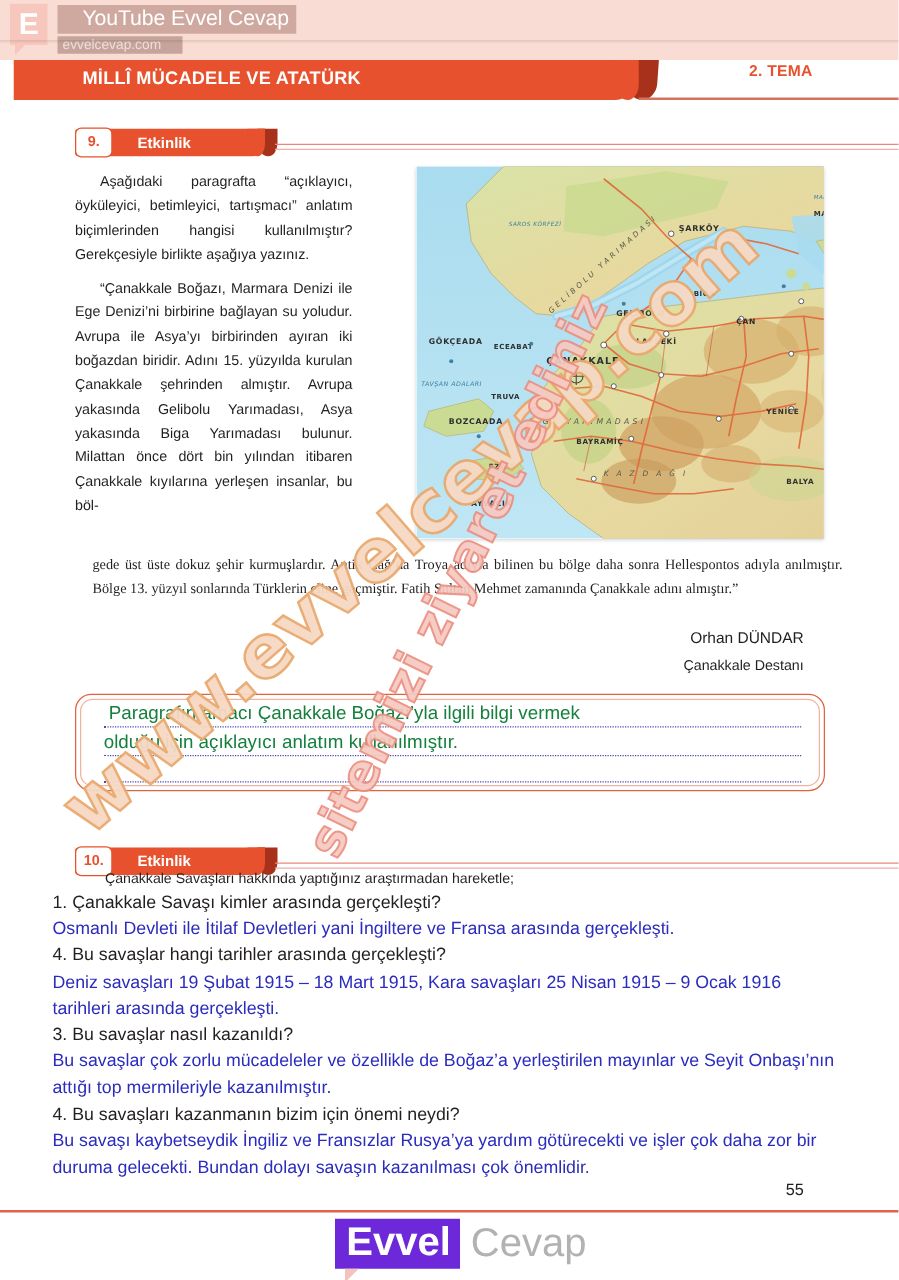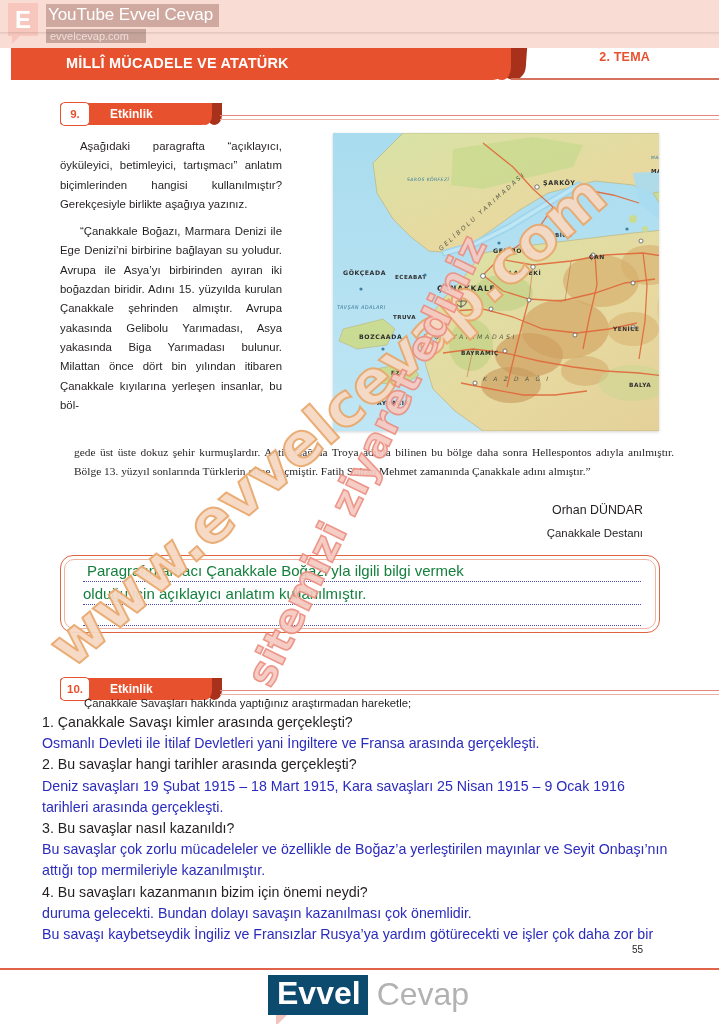--- a/index.html
+++ b/index.html
@@ -52,21 +52,21 @@
     color: #ffffff;
     font-family: "Liberation Sans", sans-serif;
     line-height: 1;
   }
   .brand-title {
     position: absolute;
     top: 4px; left: 46px;
     font-size: 17px;
     color: #ffffff;
     background: #cfa9a0;
-    padding: 1px 6px 2px 2px;
+    padding: 1px 6px 2px 20px;
     font-family: "Liberation Sans", sans-serif;
     letter-spacing: -0.1px;
   }
   .brand-sub {
     position: absolute;
     top: 29px; left: 46px;
     font-size: 11px;
     color: #f0ded8;
     background: #c6a49c;
     padding: 1px 17px 1px 4px;
@@ -297,39 +297,39 @@
     line-height: 21.2px;
     font-family: "Liberation Sans", "DejaVu Sans", sans-serif;
   }
   .qa-q { color: #231f20; }
   .qa-a { color: #2b2bbe; }
 
   
   .page-num {
     position: absolute;
     right: 76px; top: 944px;
-    font-size: 10px;
+    font-size: 13px;
     color: #231f20;
     font-family: "Liberation Sans", sans-serif;
   }
   .footer-rule {
     position: absolute;
     left: 0; top: 968px;
     width: 719px; height: 2.4px;
     background: #e0634a;
   }
   .footer-logo {
     position: absolute;
     left: 268px; top: 975px;
     display: flex;
     align-items: center;
   }
   .footer-evvel {
     position: relative;
-    background: #0c4a6e;
+    background: #6d28d9;
     color: #ffffff;
     font-size: 32px;
     font-weight: bold;
     padding: 2px 7px 4px 9px;
     line-height: 1.05;
     font-family: "Liberation Sans", sans-serif;
   }
   .footer-evvel::after {
     content: "";
     position: absolute;
@@ -572,29 +572,29 @@
     <div class="activity-rule" style="width:520px;"></div>
     <div class="activity-rule2" style="width:520px;"></div>
     <div class="activity-num">10.</div>
     <div class="activity-word">Etkinlik</div>
   </div>
 
   <div class="qa-intro">Çanakkale Savaşları hakkında yaptığınız araştırmadan hareketle;</div>
   <div class="qa-block" id="qa-list">
       <div class="qa-q">1. Çanakkale Savaşı kimler arasında gerçekleşti?</div>
       <div class="qa-a">Osmanlı Devleti ile İtilaf Devletleri yani İngiltere ve Fransa arasında gerçekleşti.</div>
-      <div class="qa-q">2. Bu savaşlar hangi tarihler arasında gerçekleşti?</div>
+      <div class="qa-q">4. Bu savaşlar hangi tarihler arasında gerçekleşti?</div>
       <div class="qa-a">Deniz savaşları 19 Şubat 1915 – 18 Mart 1915, Kara savaşları 25 Nisan 1915 – 9 Ocak 1916</div>
       <div class="qa-a">tarihleri arasında gerçekleşti.</div>
       <div class="qa-q">3. Bu savaşlar nasıl kazanıldı?</div>
       <div class="qa-a">Bu savaşlar çok zorlu mücadeleler ve özellikle de Boğaz’a yerleştirilen mayınlar ve Seyit Onbaşı’nın</div>
       <div class="qa-a"> attığı top mermileriyle kazanılmıştır.</div>
       <div class="qa-q">4. Bu savaşları kazanmanın bizim için önemi neydi?</div>
+      <div class="qa-a">Bu savaşı kaybetseydik İngiliz ve Fransızlar Rusya’ya yardım götürecekti ve işler çok daha zor bir</div>
       <div class="qa-a">duruma gelecekti. Bundan dolayı savaşın kazanılması çok önemlidir.</div>
-      <div class="qa-a">Bu savaşı kaybetseydik İngiliz ve Fransızlar Rusya’ya yardım götürecekti ve işler çok daha zor bir</div>
     </div>
 
   <div class="page-num">55</div>
   <div class="footer-rule"></div>
   <div class="footer-logo">
     <span class="footer-evvel">Evvel</span>
     <span class="footer-cevap">Cevap</span>
   </div>
 
   <div class="wm-layer">

